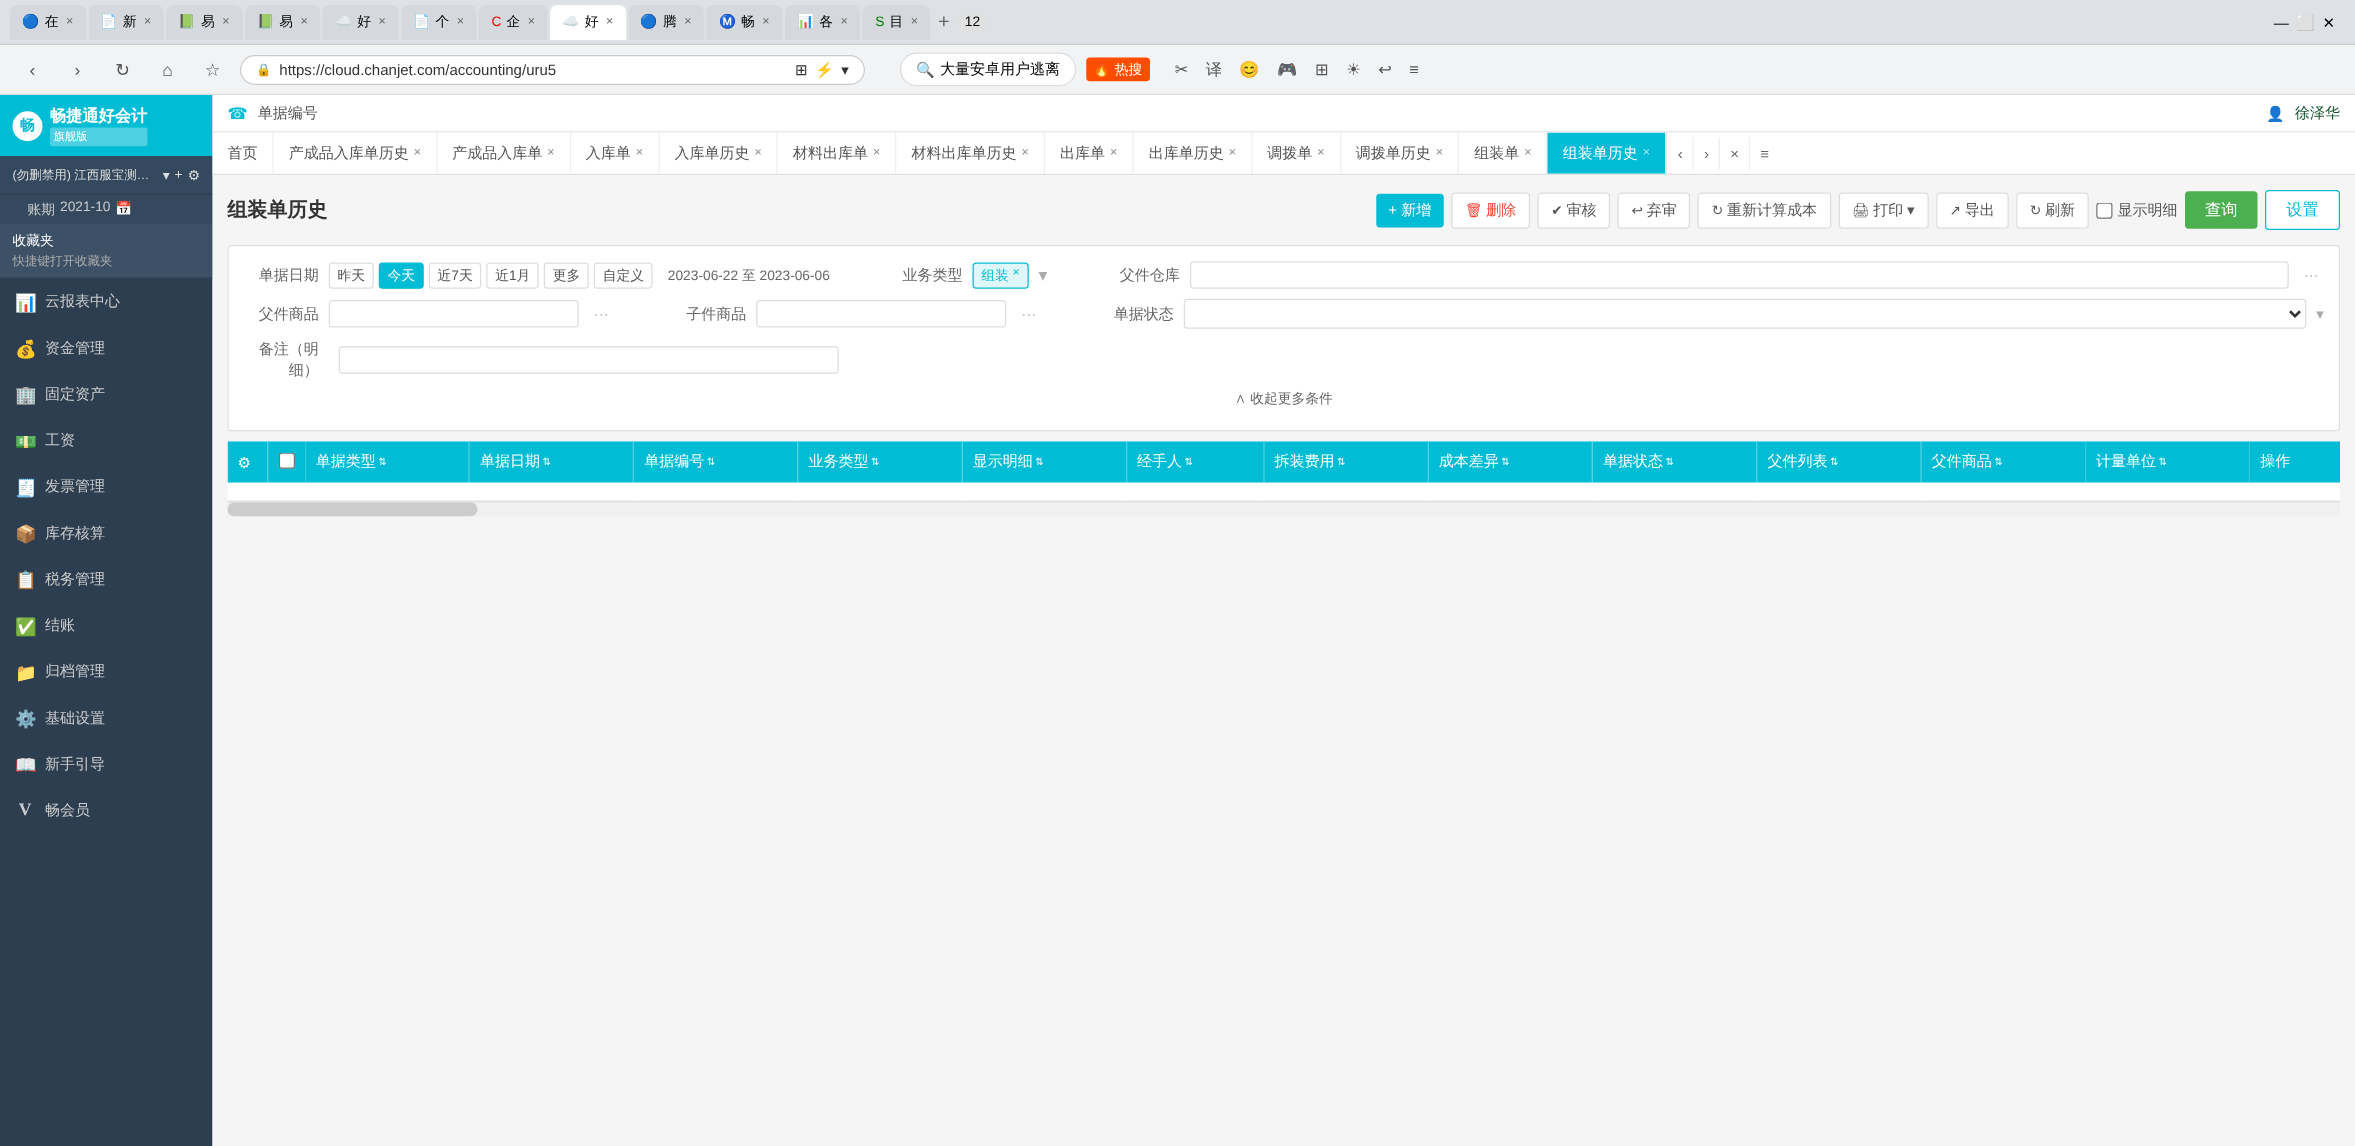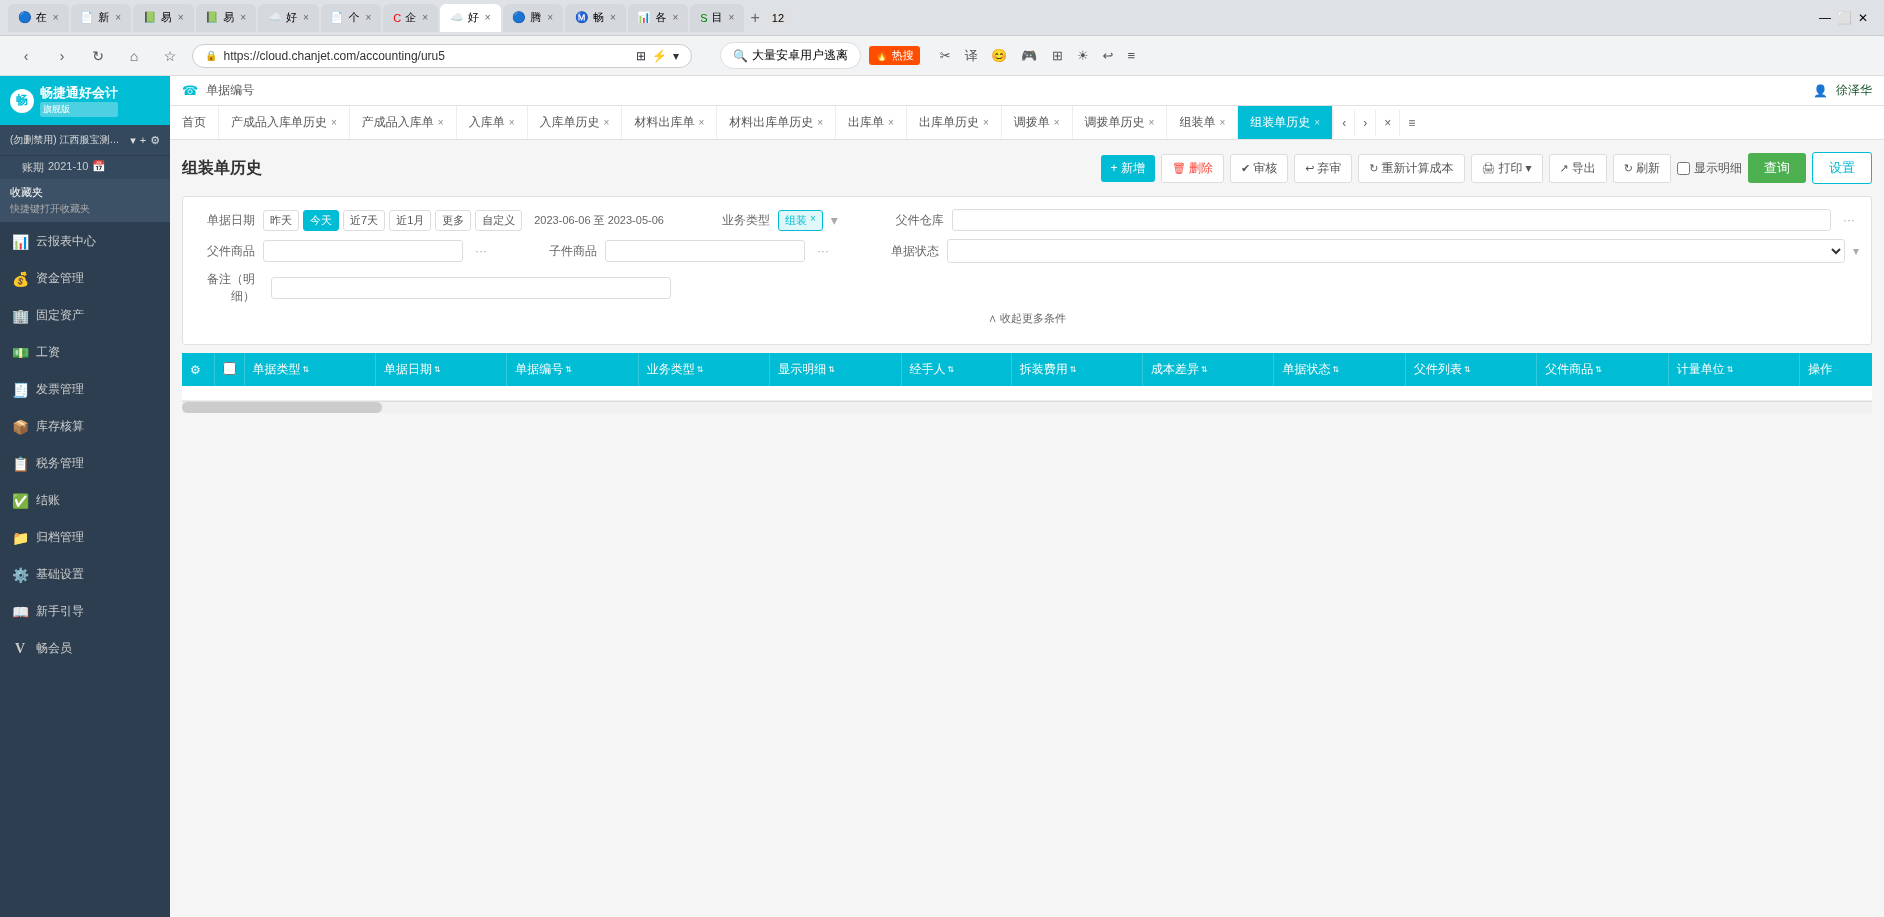--- a/index.html
+++ b/index.html
@@ -418,21 +418,21 @@
           <div style="display:flex;align-items:center;gap:8px;">
             <span class="filter-label">单据日期</span>
             <div class="date-shortcuts">
               <button class="date-btn">昨天</button>
               <button class="date-btn active">今天</button>
               <button class="date-btn">近7天</button>
               <button class="date-btn">近1月</button>
               <button class="date-btn">更多</button>
               <button class="date-btn">自定义</button>
             </div>
-            <span class="date-range">2023-06-06 至 2023-05-06</span>
+            <span class="date-range">2023-06-22 至 2023-06-06</span>
           </div>
 
           <div style="display:flex;align-items:center;gap:8px;margin-left:30px;">
             <span class="filter-label">业务类型</span>
             <div class="business-type-tag">
               <span>组装</span>
               <span class="tag-close">×</span>
             </div>
             <span style="color:#aaa;cursor:pointer;font-size:14px;">▾</span>
           </div>

